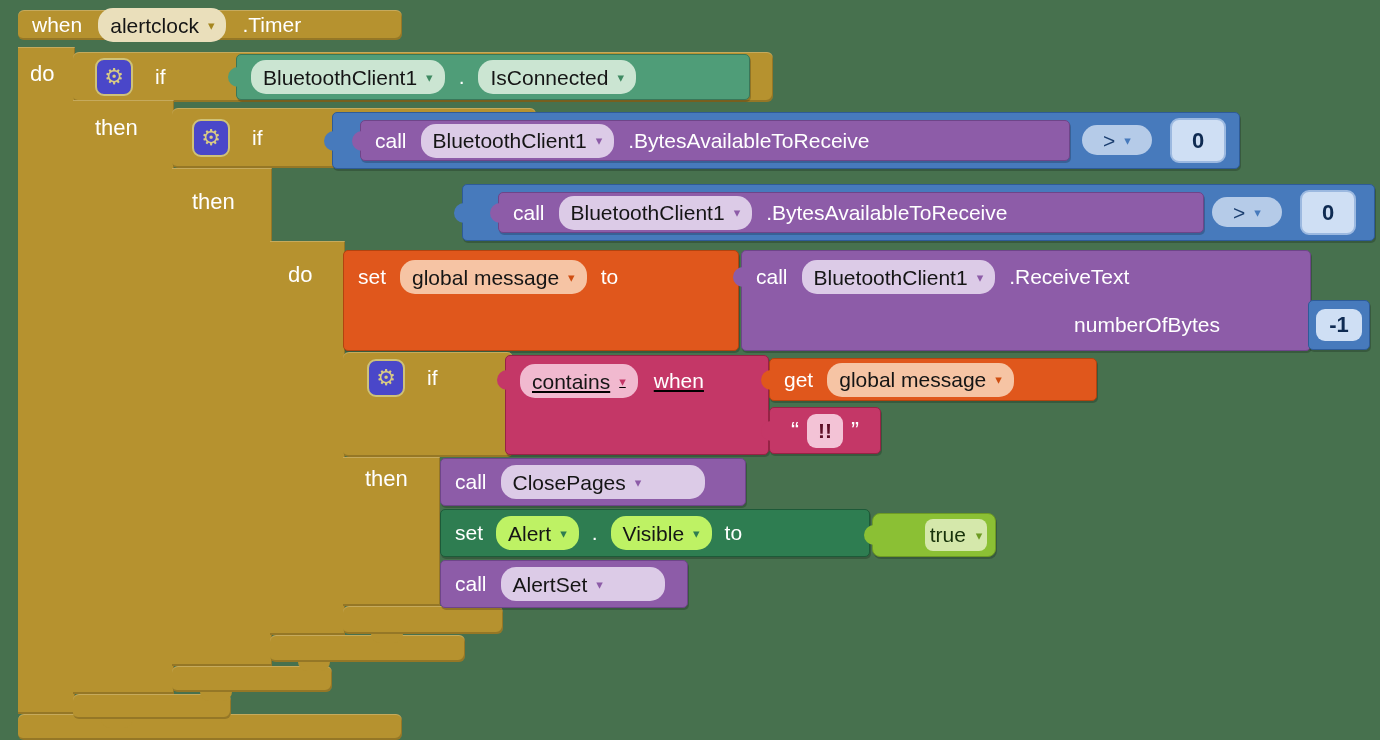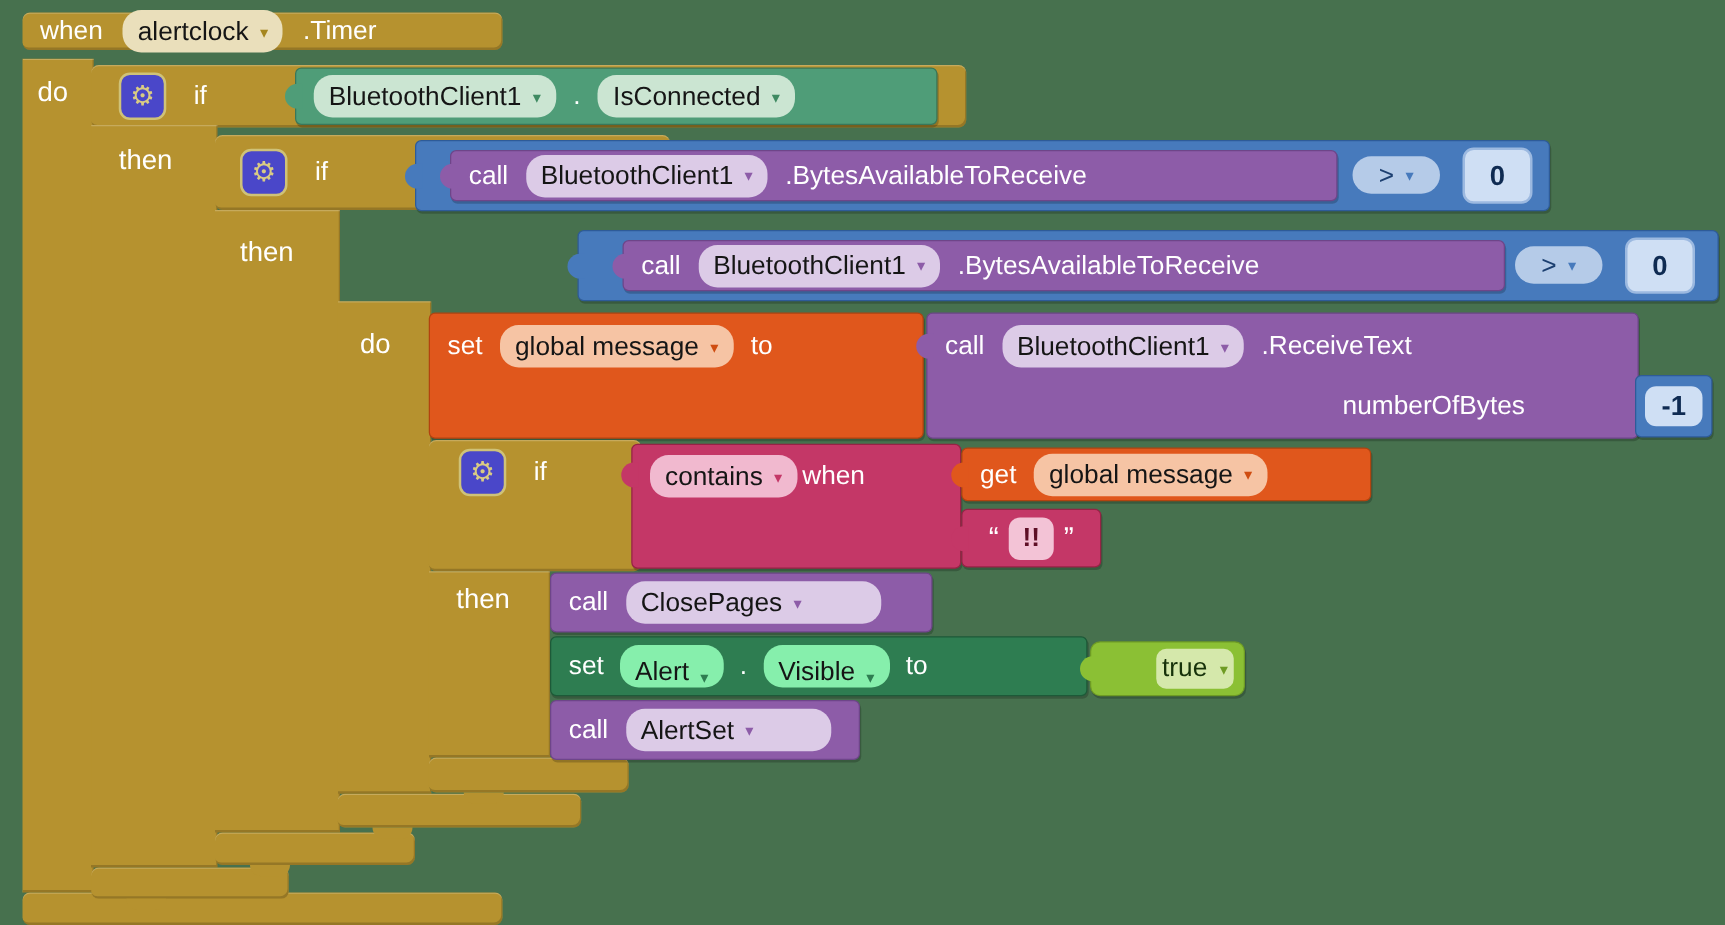--- a/index.html
+++ b/index.html
@@ -22,21 +22,21 @@
   
   .dd{display:inline-flex;align-items:center;gap:9px;border-radius:15px;padding:2px 12px;height:30px;
       color:#151515;font-size:21px;line-height:1;white-space:nowrap;}
   .arr{font-size:13px;line-height:1;}
   .dd-cream{background:#eadfbb;} .dd-cream .arr{color:#a5861f;}
   .dd-green{background:#cbe5d2;} .dd-green .arr{color:#3f8a62;}
   .dd-blue{background:#b5cbe8;color:#1c3f70;} .dd-blue .arr{color:#477abc;}
   .dd-purple{background:#dccbe7;} .dd-purple .arr{color:#8d5ca8;}
   .dd-orange{background:#f6c4a4;} .dd-orange .arr{color:#cf4d11;}
   .dd-pink{background:#f1b9cf;} .dd-pink .arr{color:#c43767;}
-  .dd-sage{background:#86efac;align-items:flex-end;} .dd-sage .arr{color:#2e7d51;}
+  .dd-sage{background:#bef264;} .dd-sage .arr{color:#2e7d51;}
   .dd-lime .arr{color:#6e9b24;}
   
   .num{background:#cfdff4;border:2px solid #9cb9e0;border-radius:9px;color:#0f2b52;
        font-size:22px;font-weight:bold;display:flex;align-items:center;justify-content:center;}
   .gear{width:34px;height:34px;background:#4a47c9;border:2px solid #cfc278;border-radius:9px;flex:0 0 auto;
         display:flex;align-items:center;justify-content:center;color:#d9cb84;font-size:22px;line-height:1;}
   .bump{position:absolute;width:32px;height:9px;background:#b6922f;border-radius:0 0 9px 9px;left:28px;top:100%;}
   .plug{position:absolute;width:14px;height:20px;border-radius:10px 0 0 10px;left:-9px;top:calc(50% - 10px);}
   .strfield{background:#f3c3d6;border-radius:9px;width:36px;height:34px;display:flex;align-items:center;
             justify-content:center;color:#5e0f26;font-size:21px;font-weight:bold;}
@@ -188,21 +188,21 @@
     </div>
   </div>
   <div class="abs gold" style="left:343px;top:457px;width:97px;height:149px;border-radius:0;"></div>
   <div class="abs gold" style="left:343px;top:606px;width:160px;height:28px;">
       <span class="bump"></span>
     </div>
   <span class="lbl" style="left:365px;top:466px;">then</span>
 
   <div class="abs c-pink" style="left:505px;top:355px;width:264px;height:100px;">
     <span class="plug" style="background:#c43767;top:14px;"></span>
-    <div class="row" style="gap:4px;height:50px;">
+    <div class="row" style="gap:16px;height:50px;text-decoration:underline;">
       <span class="dd dd-pink">
         <span>contains</span>
         <span class="arr">▾</span>
       </span>
       <span class="kw">when</span>
     </div>
   </div>
 
   <div class="abs c-orange" style="left:769px;top:358px;width:328px;height:43px;">
     <span class="plug" style="background:#e0571c;"></span>

